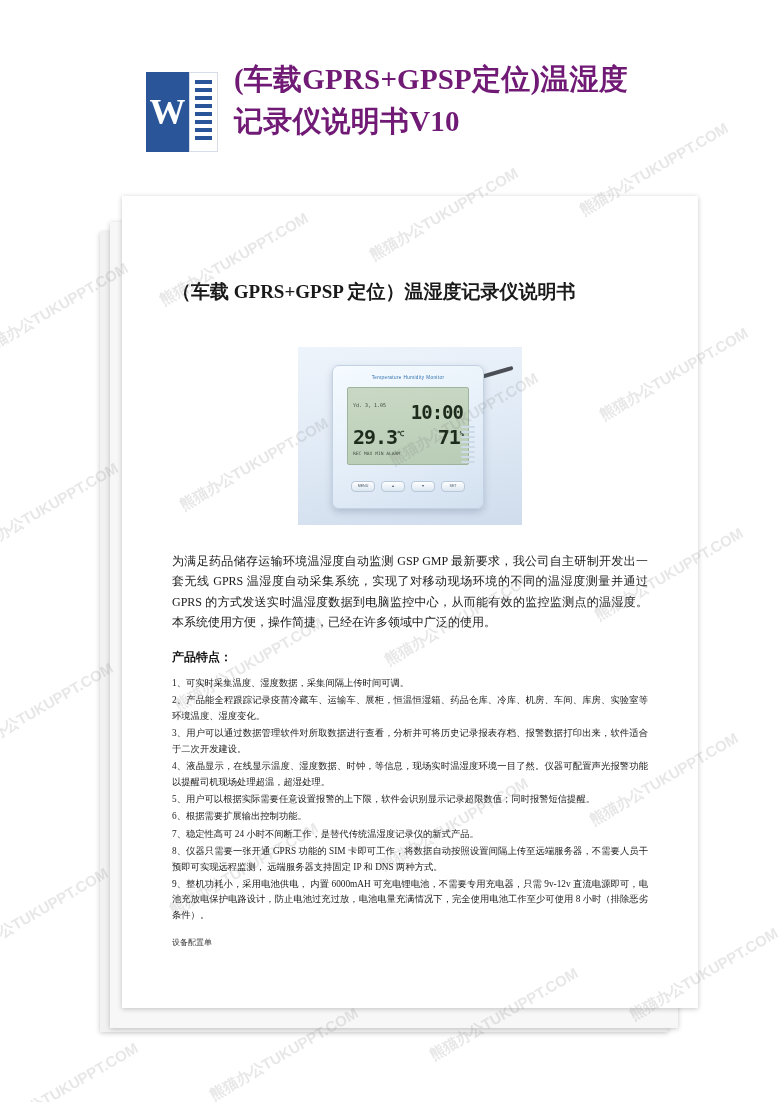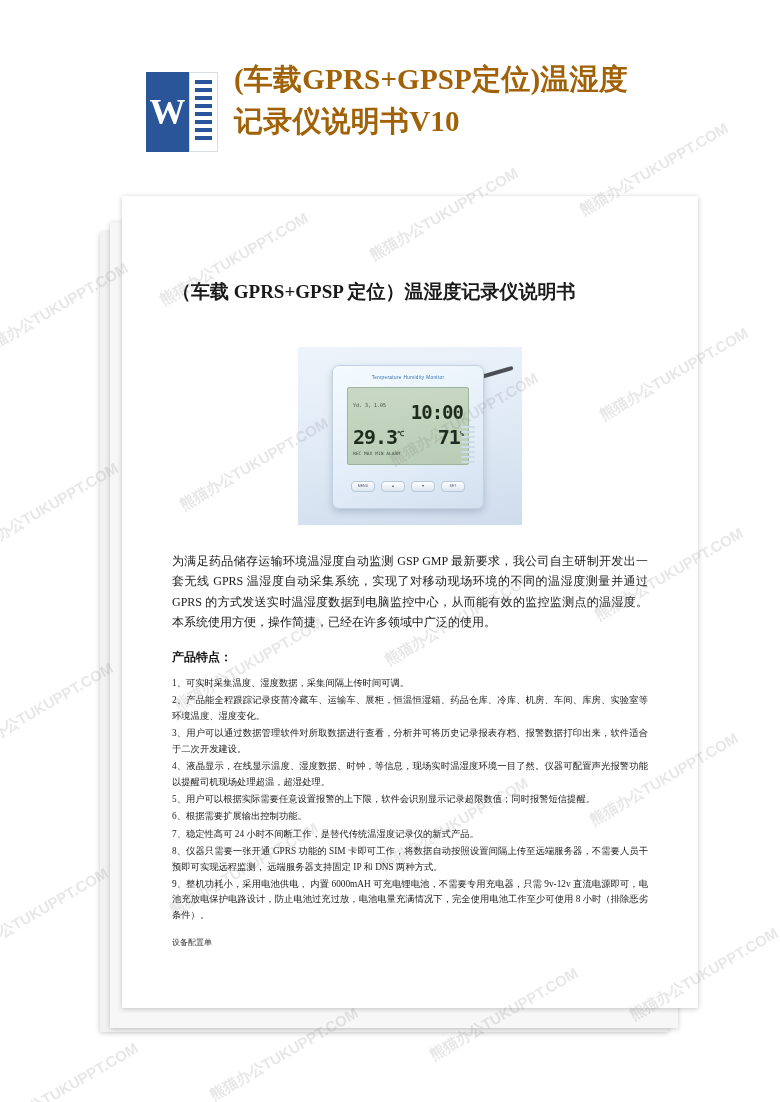--- a/index.html
+++ b/index.html
@@ -62,21 +62,21 @@
   .word-icon .right i {
     display: block;
     height: 4px;
     background: #2a5699;
     margin-bottom: 4px;
   }
   .header-title {
     font-family: "Liberation Serif", serif;
     font-weight: bold;
     font-size: 29px;
-    color: #a16207;
+    color: #701a75;
     line-height: 1.45;
     max-width: 400px;
     letter-spacing: 0.2px;
   }
 
   
   .doc-stack {
     position: absolute;
     top: 196px;
     left: 98px;

